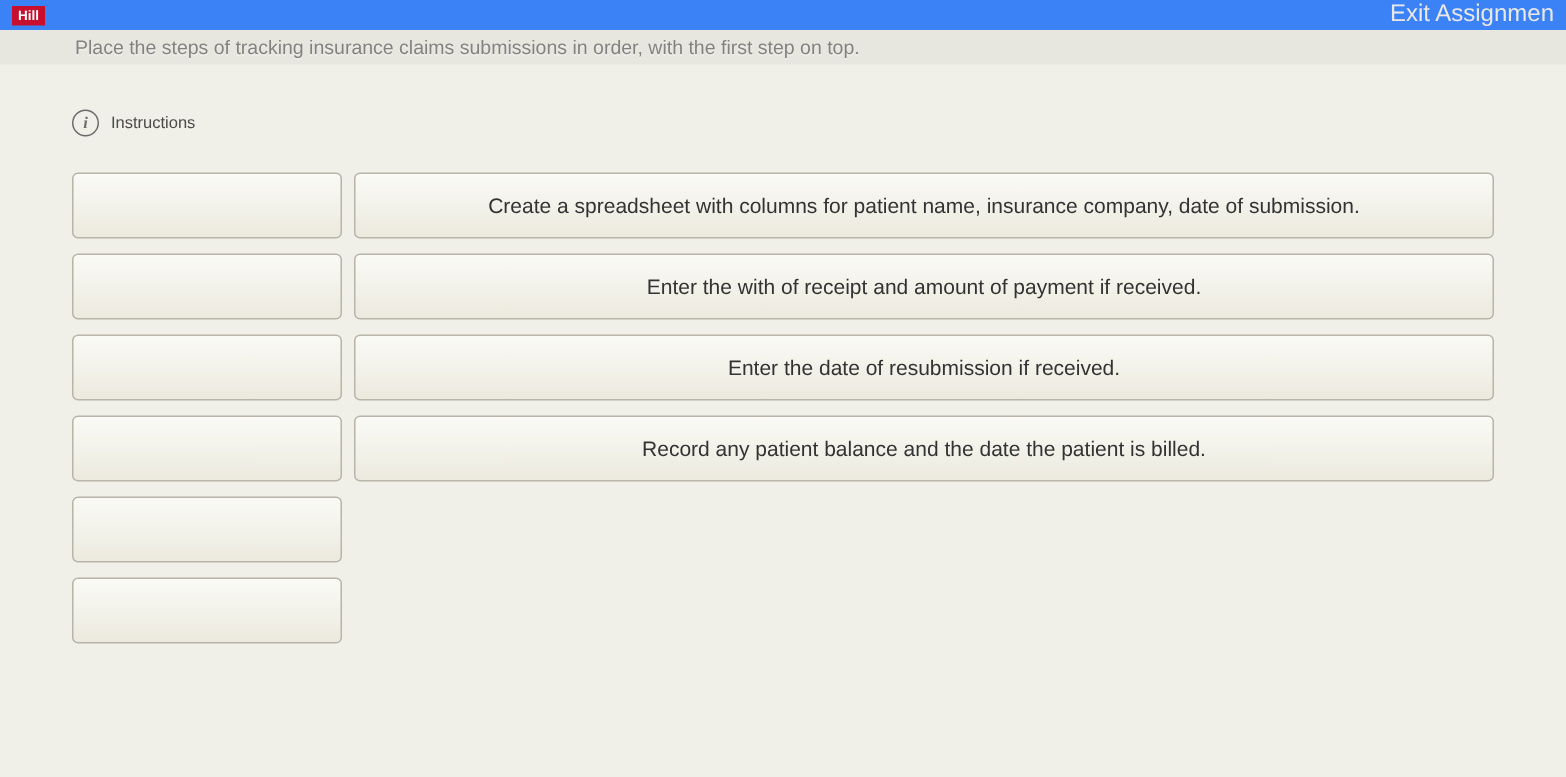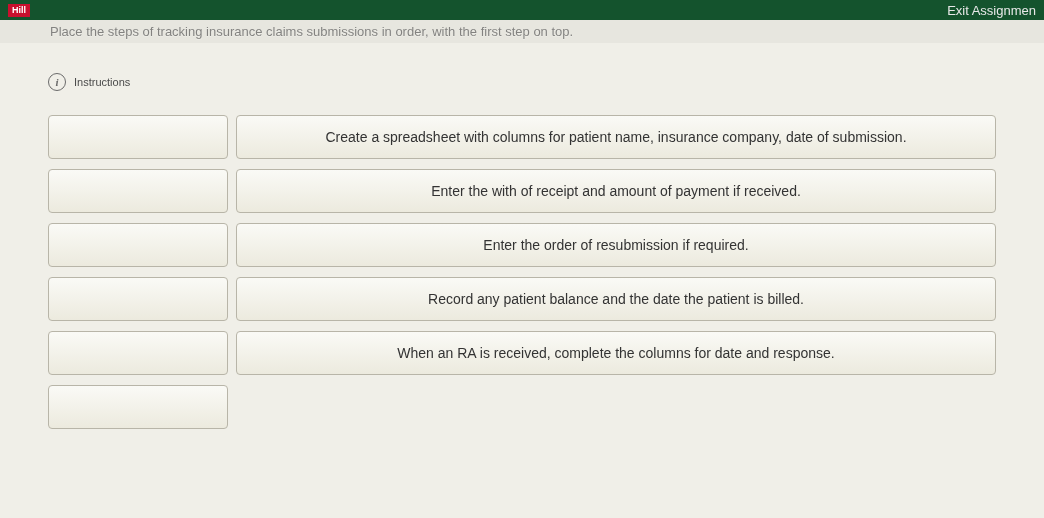--- a/index.html
+++ b/index.html
@@ -9,38 +9,38 @@
     }
     body {
       font-family: Arial, Helvetica, sans-serif;
       background: #f0efe8;
       width: 1044px;
       height: 518px;
       overflow: hidden;
       position: relative;
     }
     .top-bar {
-      background: #14532d;
+      background: #3b82f6;
       height: 20px;
       display: flex;
       justify-content: space-between;
       align-items: center;
       padding: 0 8px;
     }
     .brand-badge {
       background: #c8102e;
       color: #fff;
       font-size: 9px;
       font-weight: bold;
       padding: 2px 4px;
       line-height: 1;
     }
     .exit-link {
       color: #e8e8e8;
-      font-size: 13px;
+      font-size: 16px;
       cursor: pointer;
     }
     .question-bar {
       background: rgba(0,0,0,0.05);
       padding: 4px 50px;
       font-size: 13px;
       color: #555;
       text-shadow: 0 1px 0 rgba(255,255,255,0.3);
       opacity: 0.7;
     }
@@ -126,27 +126,26 @@
     <div class="rank-row">
       <div class="rank-handle"></div>
       <div class="rank-text">Create a spreadsheet with columns for patient name, insurance company, date of submission.</div>
     </div>
     <div class="rank-row">
       <div class="rank-handle"></div>
       <div class="rank-text">Enter the with of receipt and amount of payment if received.</div>
     </div>
     <div class="rank-row">
       <div class="rank-handle"></div>
-      <div class="rank-text">Enter the order of resubmission if required.</div>
+      <div class="rank-text">Enter the date of resubmission if received.</div>
     </div>
     <div class="rank-row">
       <div class="rank-handle"></div>
       <div class="rank-text">Record any patient balance and the date the patient is billed.</div>
     </div>
     <div class="rank-row">
       <div class="rank-handle"></div>
-      <div class="rank-text">When an RA is received, complete the columns for date and response.</div>
     </div>
     <div class="rank-row">
       <div class="rank-handle"></div>
     </div>
   </div>
 </div>
 
 </body></html>

